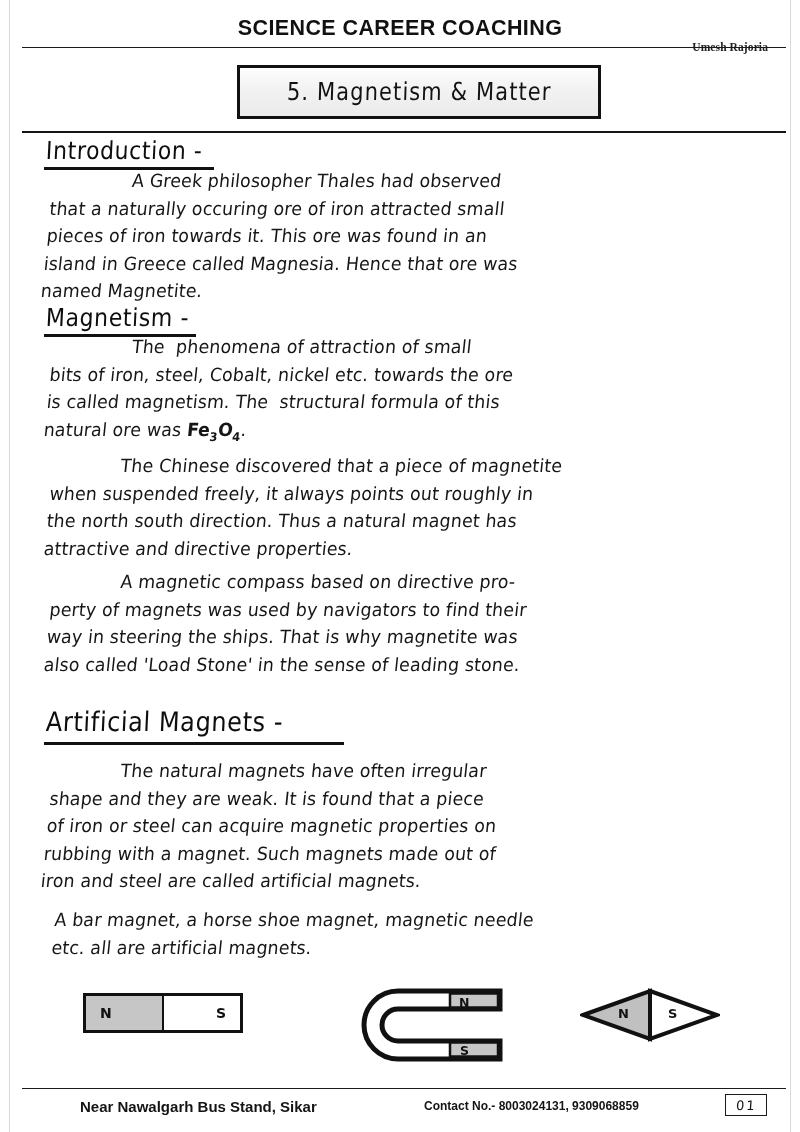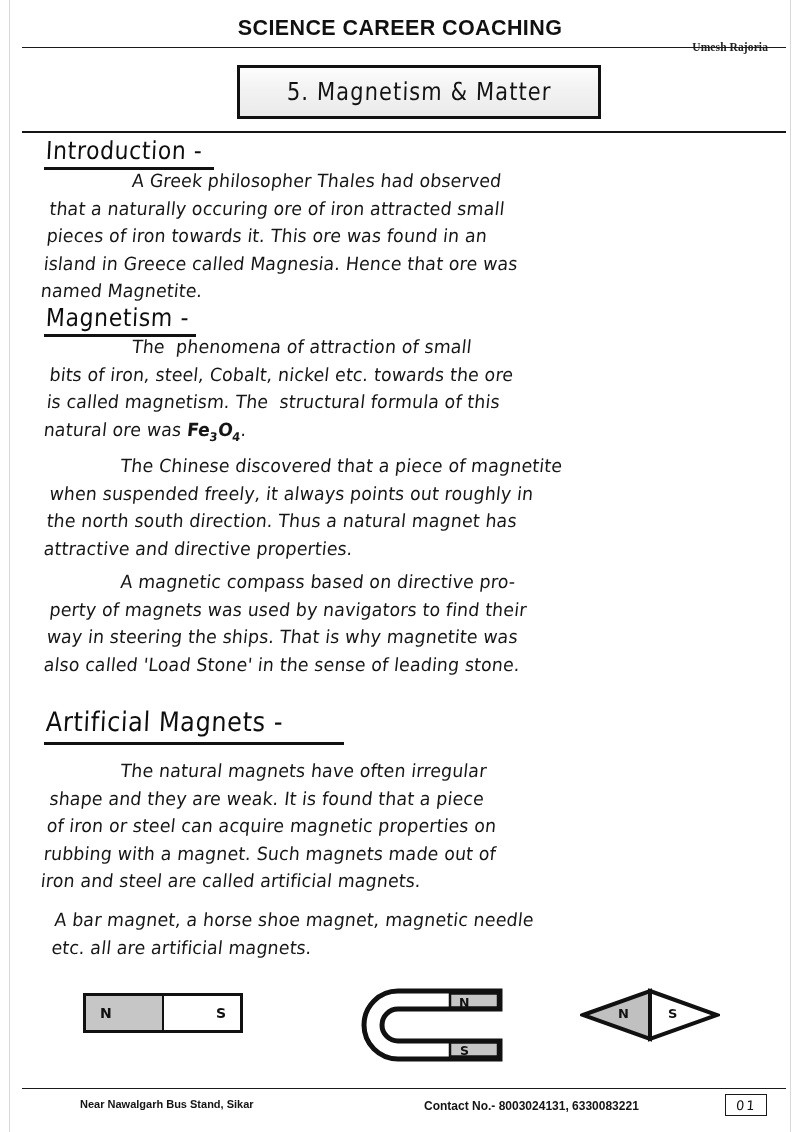--- a/index.html
+++ b/index.html
@@ -201,21 +201,21 @@
     top: 1088px;
     height: 0;
     border-top: 1.6px solid #1a1a1a;
   }
   .footer-left {
     position: absolute;
     left: 80px;
     top: 1098px;
     font-family: "Liberation Sans", sans-serif;
     font-weight: 700;
-    font-size: 11px;
+    font-size: 15px;
     color: #141414;
   }
   .footer-center {
     position: absolute;
     left: 424px;
     top: 1099px;
     font-family: "Liberation Sans", sans-serif;
     font-weight: 700;
     font-size: 12px;
     color: #141414;
@@ -323,18 +323,18 @@
         <polygon points="3,28 70,4 70,52" fill="#c0c0c0" stroke="#111111" stroke-width="4" stroke-linejoin="miter"></polygon>
         <polygon points="70,4 137,28 70,52" fill="#ffffff" stroke="#111111" stroke-width="4" stroke-linejoin="miter"></polygon>
       </svg>
       <span class="nd-label n">N</span>
       <span class="nd-label s">S</span>
     </div>
   </div>
 
   <div class="rule-footer"></div>
   <div class="footer-left">Near Nawalgarh Bus Stand, Sikar</div>
-  <div class="footer-center">Contact No.- 8003024131, 6330083221</div>
+  <div class="footer-center">Contact No.- 8003024131, 9309068859</div>
   <div class="page-num-box">
     <span class="page-num">01</span>
   </div>
 
 </div>
 
 </body></html>

